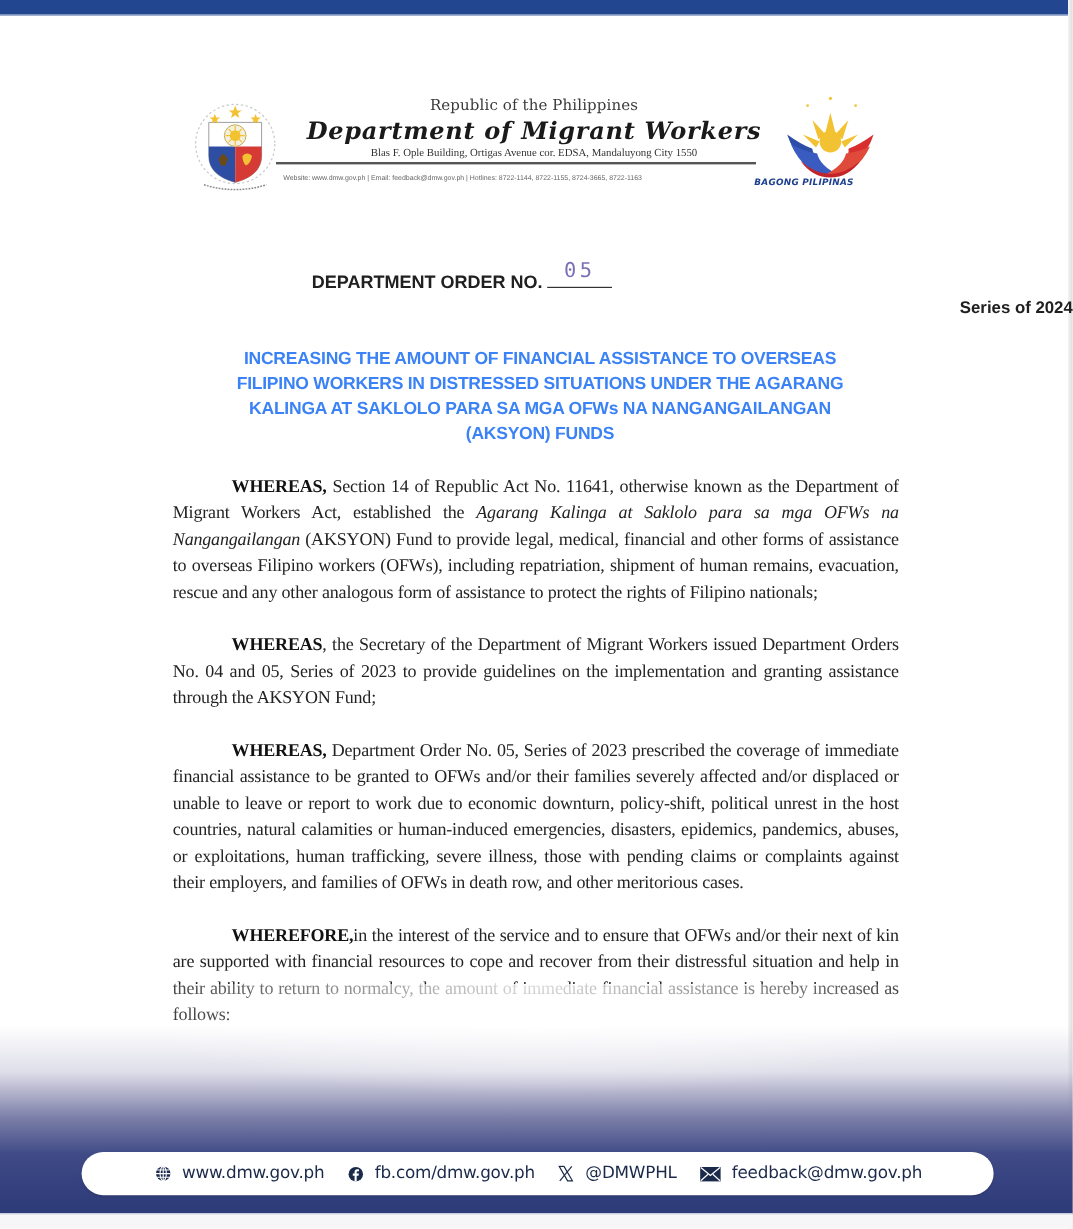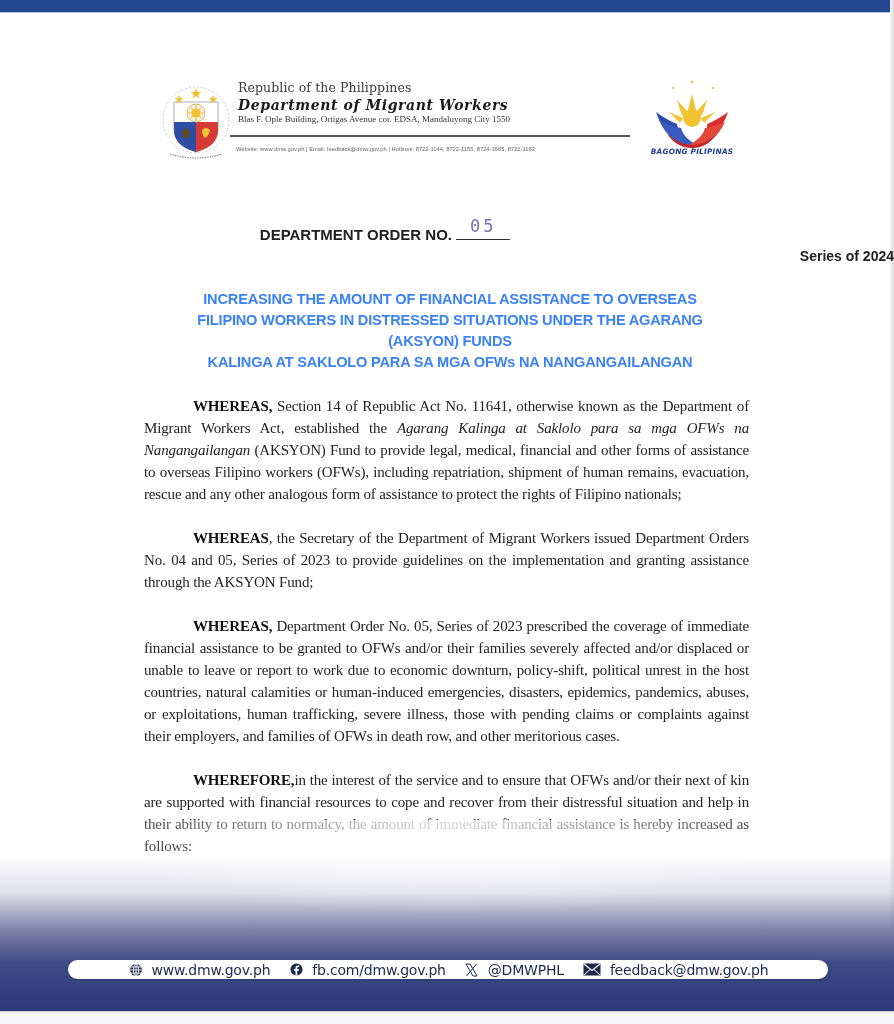--- a/index.html
+++ b/index.html
@@ -5,28 +5,28 @@
     * { box-sizing: border-box; margin: 0; padding: 0; }
     html, body { width: 894px; height: 1024px; overflow: hidden; background: #ffffff; }
     body { position: relative; font-family: "Liberation Sans", sans-serif; color: #1f1f1f; }
 
     .top-bar { position: absolute; left: 0; top: 0; width: 890px; height: 13px; background: #22468f; border-bottom: 1px solid #b9c4dc; }
     .right-edge { position: absolute; right: 0; top: 0; width: 4px; height: 1024px; background: linear-gradient(to right, #f4f4f4, #dcdcdc); }
 
     
     .letterhead { position: absolute; left: 150px; top: 76px; width: 600px; height: 90px; }
     .seal { position: absolute; left: 10px; top: 4px; width: 72px; height: 80px; }
-    .lh-center { position: absolute; left: 88px; top: 4px; width: 390px; }
+    .lh-center { position: absolute; left: 100px; top: 4px; width: 390px; text-align: center; }
     .lh-republic { font-family: "DejaVu Serif", serif; font-size: 12.5px; color: #3a3a3a; letter-spacing: 0.1px; }
-    .lh-dept { font-family: "DejaVu Serif", serif; font-weight: bold; font-style: italic; font-size: 14px; color: #1a1a1a; letter-spacing: 0.6px; margin-top: 2px; }
+    .lh-dept { font-family: "DejaVu Serif", serif; font-weight: bold; font-style: italic; font-size: 20px; color: #1a1a1a; letter-spacing: 0.6px; margin-top: 2px; }
     .lh-address { font-family: "Liberation Serif", serif; font-size: 9px; color: #333; margin-top: 1px; }
     .lh-rule { position: absolute; left: 80px; top: 59px; width: 400px; height: 2px; background: #555; }
     .lh-contact { position: absolute; left: 86px; top: 70px; width: 400px; font-family: "Liberation Sans", sans-serif; font-size: 5.8px; color: #666; white-space: nowrap; }
     .bp-logo { position: absolute; left: 497px; top: 0px; width: 90px; height: 85px; }
-    .bp-label { position: absolute; left: 494px; top: 71px; width: 96px; text-align: center; font-family: "DejaVu Sans", sans-serif; font-weight: bold; font-style: italic; font-size: 7.4px; color: #1f3f8f; letter-spacing: 0.2px; }
+    .bp-label { position: absolute; left: 472px; top: 71px; width: 96px; text-align: center; font-family: "DejaVu Sans", sans-serif; font-weight: bold; font-style: italic; font-size: 7.4px; color: #1f3f8f; letter-spacing: 0.2px; }
 
     
     .order-title { position: absolute; left: 0; top: 226px; width: 770px; text-align: center; font-weight: bold; font-size: 15px; color: #202020; }
     .order-no-line { display: inline-block; width: 54px; border-bottom: 1.5px solid #333; text-align: center; position: relative; height: 14px; vertical-align: baseline; }
     .order-no-val { position: absolute; left: 0; right: 0; top: -10px; font-family: "DejaVu Sans Mono", monospace; font-weight: normal; font-size: 17px; color: #7c6fb5; letter-spacing: 3px; }
     .series { position: absolute; left: 0; top: 248px; width: 894px; text-align: right; font-weight: bold; font-size: 14px; color: #202020; }
 
     .subject { position: absolute; left: 150px; top: 289px; width: 600px; text-align: center; font-weight: bold; font-size: 14.6px; line-height: 21px; color: #3b82f6; letter-spacing: -0.2px; }
 
     
@@ -35,21 +35,21 @@
     .para b { font-weight: bold; color: #111; }
     .para i { font-style: italic; }
 
     
     .footer-grad { position: absolute; left: 0; top: 820px; width: 894px; height: 192px;
       background: linear-gradient(to bottom, rgba(255,255,255,0) 0%, rgba(255,255,255,0) 18%, rgba(196,196,216,0.55) 38%, #7c7fa8 58%, #3f4a86 74%, #2c3a78 100%); }
     .footer-grad-side { position: absolute; left: 0; top: 820px; width: 894px; height: 192px;
       background: radial-gradient(ellipse 60% 70% at 50% 0%, rgba(255,255,255,0.85) 0%, rgba(255,255,255,0) 70%); }
     .bottom-strip { position: absolute; left: 0; top: 1011px; width: 894px; height: 13px; background: #f6f6f8; border-top: 1px solid #c9cde0; }
 
-    .pill { position: absolute; left: 68px; top: 960px; width: 760px; height: 19px; background: #ffffff; border-radius: 18px;
+    .pill { position: absolute; left: 68px; top: 960px; width: 760px; height: 36px; background: #ffffff; border-radius: 18px;
       display: flex; align-items: center; justify-content: center; gap: 0; box-shadow: 0 1px 2px rgba(0,0,0,0.15); }
     .pill-item { display: flex; align-items: center; font-family: "DejaVu Sans", sans-serif; font-size: 14px; color: #1b2a4a; margin: 0 9px; letter-spacing: -0.2px; }
     .pill-icon { display: inline-flex; align-items: center; justify-content: center; width: 16px; height: 16px; margin-right: 8px; }
   </style>
 </head>
 <body>
 
 <div class="top-bar"></div>
 <div class="right-edge"></div>
 
@@ -106,22 +106,22 @@
 
 <div class="order-title">
   <span>DEPARTMENT ORDER NO.</span>
   <span class="order-no-line"><span class="order-no-val">05</span></span>
 </div>
 <div class="series">Series of 2024</div>
 
 <div class="subject">
   <div>INCREASING THE AMOUNT OF FINANCIAL ASSISTANCE TO OVERSEAS</div>
   <div>FILIPINO WORKERS IN DISTRESSED SITUATIONS UNDER THE AGARANG</div>
+  <div>KALINGA AT SAKLOLO PARA SA MGA OFWs NA NANGANGAILANGAN</div>
   <div>(AKSYON) FUNDS</div>
-  <div>KALINGA AT SAKLOLO PARA SA MGA OFWs NA NANGANGAILANGAN</div>
 </div>
 
 <div class="body">
   <p class="para"><b>WHEREAS,</b><span> Section 14 of Republic Act No. 11641, otherwise known as the Department of Migrant Workers Act, established the </span><i>Agarang Kalinga at Saklolo para sa mga OFWs na Nangangailangan</i><span> (AKSYON) Fund to provide legal, medical, financial and other forms of assistance to overseas Filipino workers (OFWs), including repatriation, shipment of human remains, evacuation, rescue and any other analogous form of assistance to protect the rights of Filipino nationals;</span></p>
   <p class="para"><b>WHEREAS</b><span>, the Secretary of the Department of Migrant Workers issued Department Orders No. 04 and 05, Series of 2023 to provide guidelines on the implementation and granting assistance through the AKSYON Fund;</span></p>
   <p class="para"><b>WHEREAS,</b><span> Department Order No. 05, Series of 2023 prescribed the coverage of immediate financial assistance to be granted to OFWs and/or their families severely affected and/or displaced or unable to leave or report to work due to economic downturn, policy-shift, political unrest in the host countries, natural calamities or human-induced emergencies, disasters, epidemics, pandemics, abuses, or exploitations, human trafficking, severe illness, those with pending claims or complaints against their employers, and families of OFWs in death row, and other meritorious cases.</span></p>
   <p class="para"><b>WHEREFORE,</b><span>in the interest of the service and to ensure that OFWs and/or their next of kin are supported with financial resources to cope and recover from their distressful situation and help in their ability to return to normalcy, the amount of immediate financial assistance is hereby increased as follows:</span></p>
 </div>
 
 <div class="footer-grad"></div>

